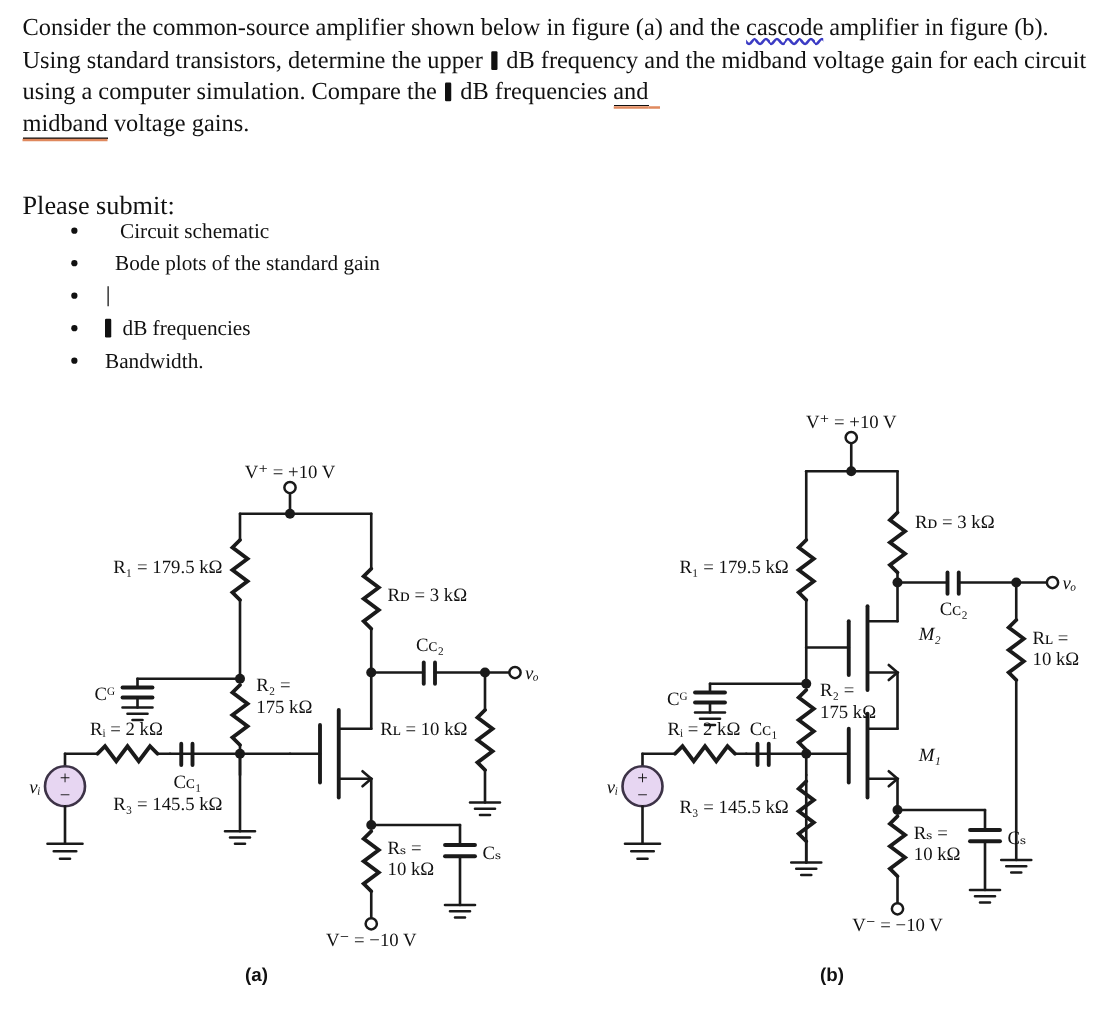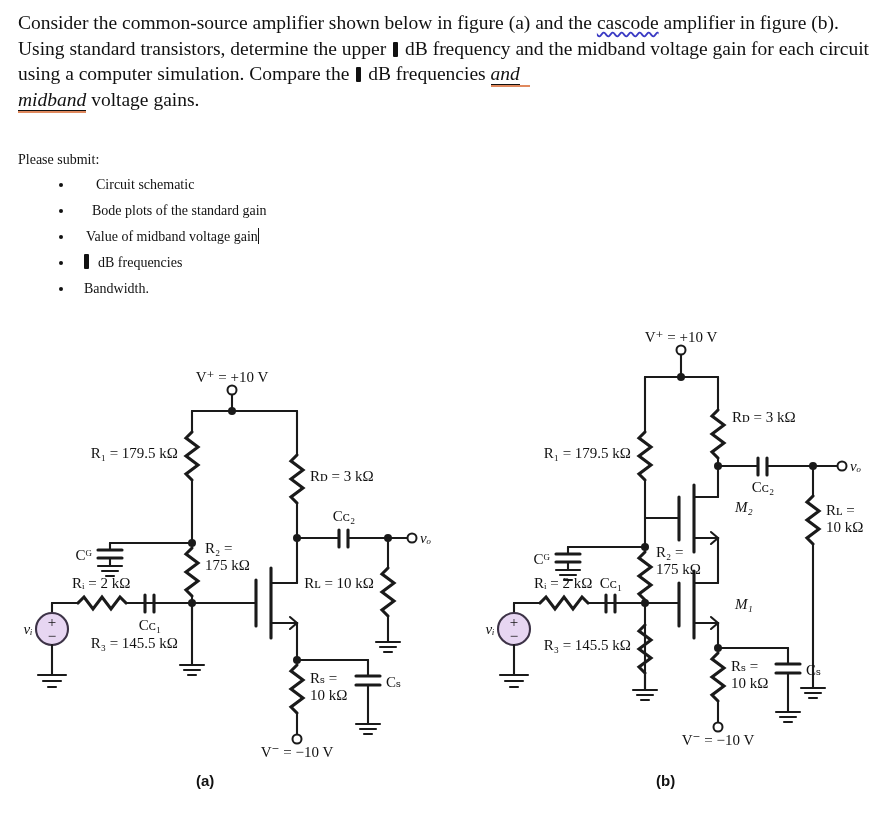--- a/index.html
+++ b/index.html
@@ -22,28 +22,27 @@
   .barglyph{
     display:inline-block;width:5px;height:15px;background:#111;
     vertical-align:-2px;border-radius:1px;margin:0 2px;
   }
   .ul-black{border-bottom:1.5px solid #111;}
   .trackins{
     border-bottom:2px solid #e0895e;padding-bottom:1px;
   }
   .trackins.ul-black{
     box-shadow:inset 0 -5px 0 -4px #111;
-    font-style:italic;
   }
   #submitline{
-    position:absolute;left:18px;top:152px;font-size:14px;
+    position:absolute;left:18px;top:152px;font-size:21px;
   }
   ul#bullets{
     position:absolute;left:52px;top:172px;margin:0;padding:0 0 0 22px;
-    font-size:14px;line-height:26px;list-style:disc;
+    font-size:17px;line-height:26px;list-style:disc;
   }
   ul#bullets li{margin:0;padding-left:8px;}
   .caret{
     display:inline-block;width:1px;height:16px;background:#111;
     vertical-align:-3px;
   }
   .caption{
     position:absolute;font-family:"Liberation Sans","DejaVu Sans",sans-serif;
     font-weight:bold;font-size:15px;color:#111;
   }
@@ -63,21 +62,21 @@
 
 <div id="prose">
   <p><span>Consider the common-source amplifier shown below in figure (a) and the </span><span class="squiggle">cascode</span><span> amplifier in figure (b).  Using standard transistors, determine the upper </span><span class="barglyph"></span><span> dB frequency and the midband voltage gain for each circuit using a computer simulation.  Compare the </span><span class="barglyph"></span><span> dB frequencies </span><span class="trackins ul-black">and</span><span class="trackins">&nbsp;&nbsp;</span><br><span class="trackins ul-black">midband</span><span> voltage gains.</span></p>
 </div>
 
 <div id="submitline">Please submit:</div>
 
 <ul id="bullets">
   <li><span style="display:inline-block;width:14px"></span><span>Circuit schematic</span></li>
   <li><span style="display:inline-block;width:10px"></span><span>Bode plots of the standard gain</span></li>
-  <li><span style="display:inline-block;width:4px"></span><span>Value of midband voltage gain</span><span class="caret"></span></li>
+  <li><span style="display:inline-block;width:4px"></span><span class="caret"></span></li>
   <li><span class="barglyph"></span><span style="display:inline-block;width:7px"></span><span>dB frequencies</span></li>
   <li><span style="display:inline-block;width:2px"></span><span>Bandwidth.</span></li>
 </ul>
 
 <svg width="883" height="816">
   <g>
 
     <circle cx="232" cy="390" r="4.5" class="term"></circle>
     <path class="w" d="M232 395 L232 411"></path>
     <path class="w" d="M192 411 L297 411"></path>

